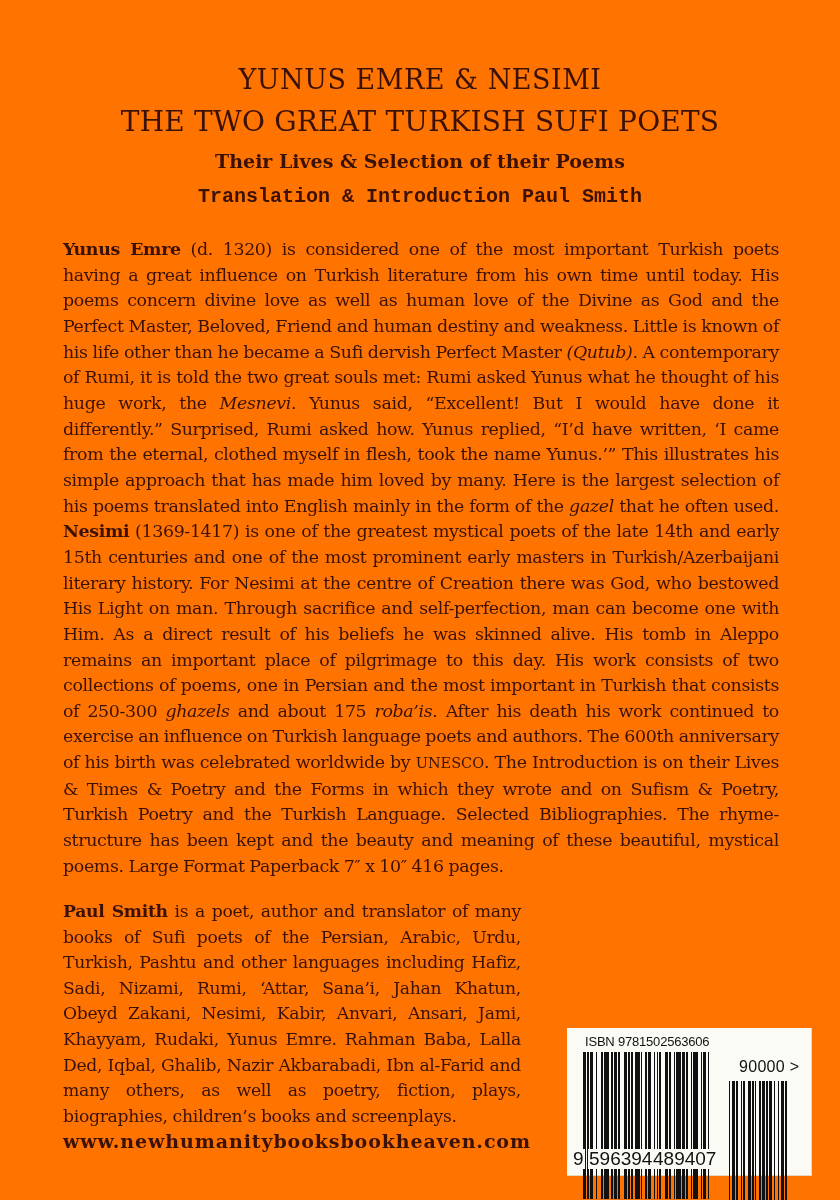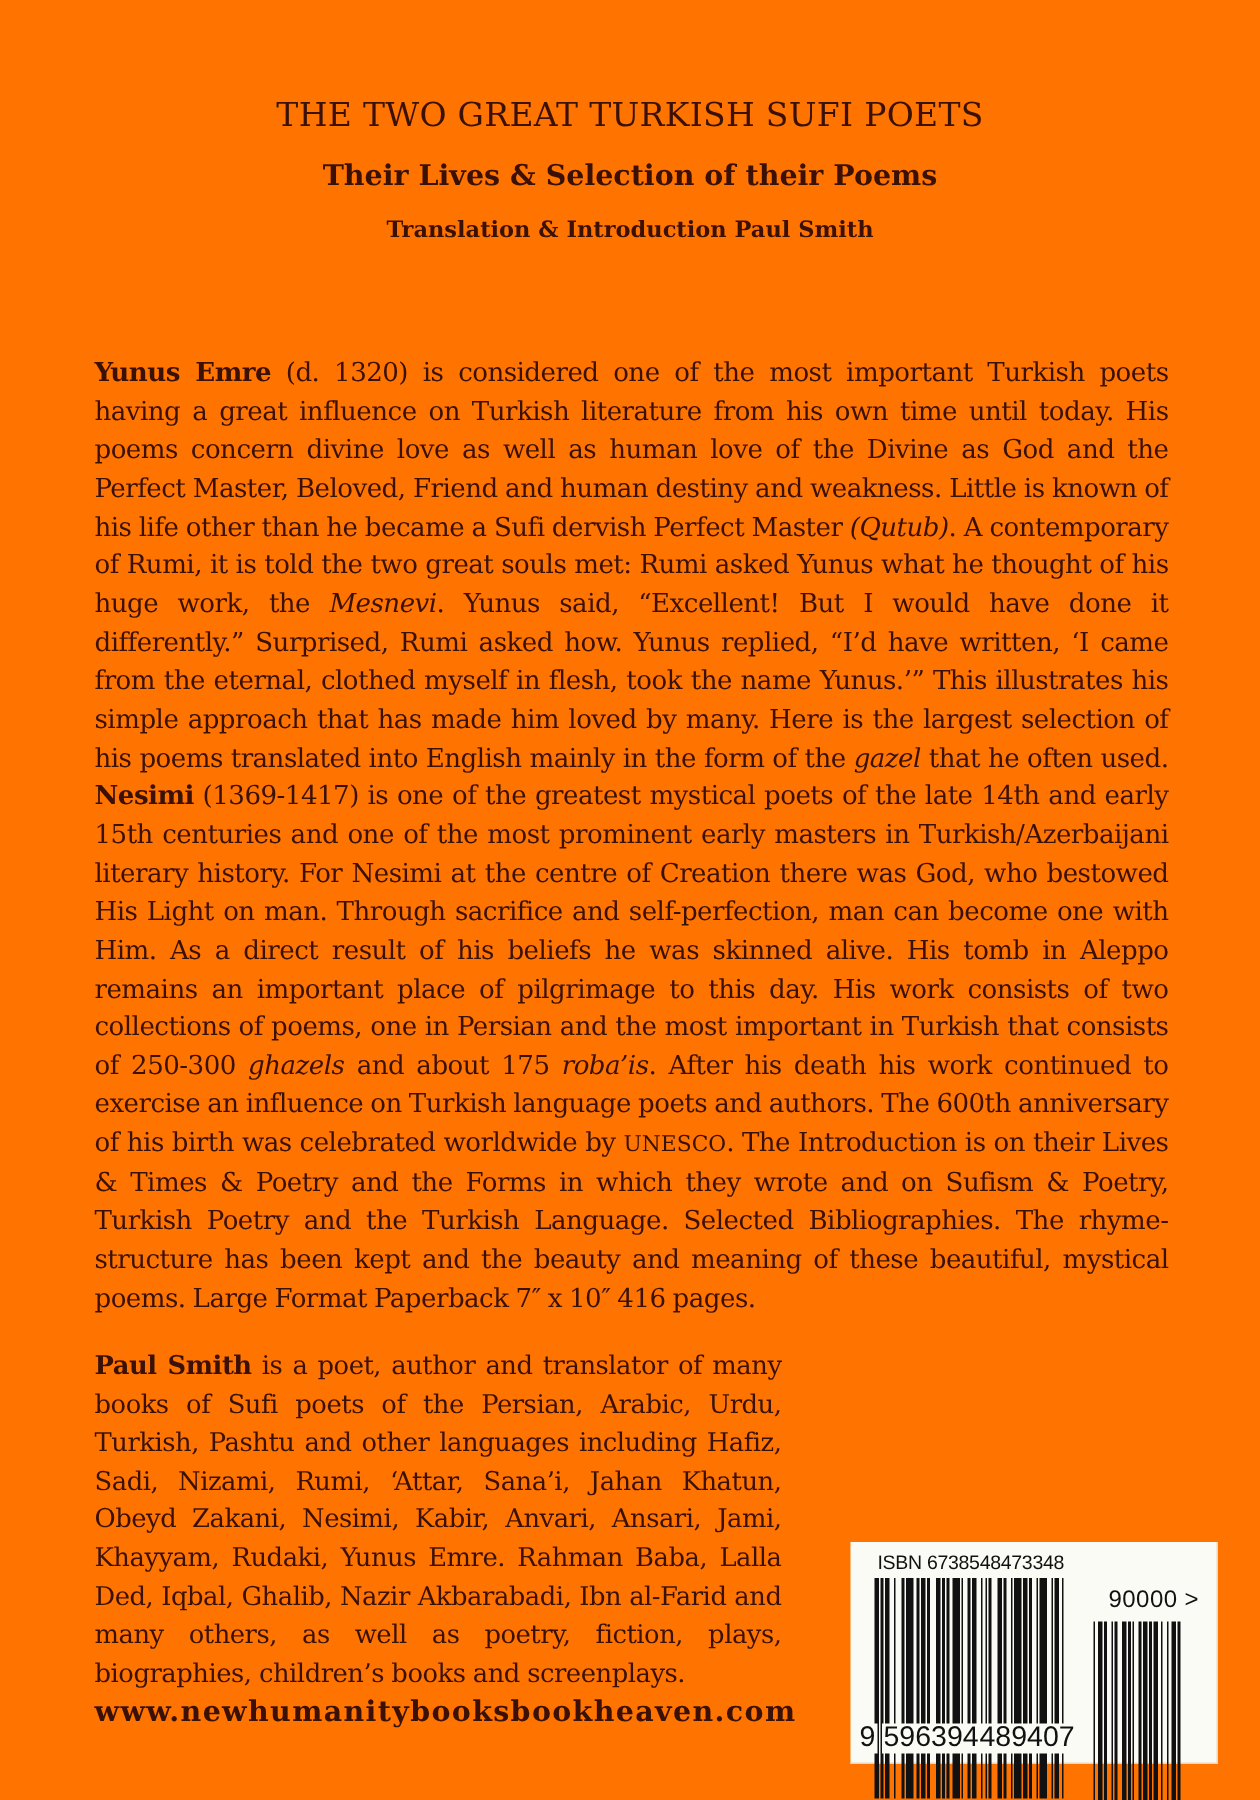--- a/index.html
+++ b/index.html
@@ -5,23 +5,23 @@
   html, body { margin: 0; padding: 0; }
   body {
     width: 840px; height: 1200px; overflow: hidden;
     background: #FF7400;
     color: #3b1106;
     font-family: "DejaVu Serif", serif;
     position: relative;
   }
   .titles { position: absolute; left: 0; top: 58px; width: 840px; text-align: center; }
   .t1 { font-size: 27px; letter-spacing: 0.5px; height: 44px; line-height: 44px; margin: 0; font-weight: normal; }
-  .t2 { font-size: 22px; height: 40px; line-height: 40px; margin: 0; font-weight: normal; letter-spacing: 0.2px; }
+  .t2 { font-size: 28px; height: 40px; line-height: 40px; margin: 0; font-weight: normal; letter-spacing: 0.2px; }
   .t3 { font-size: 19px; height: 38px; line-height: 38px; margin: 0; font-weight: bold; }
-  .t4 { font-size: 15px; height: 34px; line-height: 34px; margin: 0; font-weight: bold; }
+  .t4 { font-size: 20px; height: 34px; line-height: 34px; margin: 0; font-weight: bold; font-family: Liberation Mono, monospace; }
 
   .body-text {
     position: absolute; left: 63px; top: 237px; width: 716px;
     font-size: 17.4px; line-height: 25.65px; text-align: justify;
     letter-spacing: -0.35px; word-spacing: -0.5px;
   }
   .body-text p { margin: 0; }
   .body-text b { font-weight: bold; }
   .body-text i { font-style: italic; }
   .body-text .sc { font-size: 14.5px; letter-spacing: 0; }
@@ -51,36 +51,37 @@
   }
   .ean-digits span { background: #fbfbf5; padding: 0 1px; }
   .ean-digits .d1 { position: absolute; left: 0; }
   .ean-digits .d2 { position: absolute; left: 16px; }
   .ean-digits .d3 { position: absolute; left: 80px; }
 </style>
 </head>
 <body>
 
 <div class="titles">
+  <h1 class="t1">YUNUS EMRE &amp; NESIMI</h1>
   <h2 class="t2">THE TWO GREAT TURKISH SUFI POETS</h2>
   <h3 class="t3">Their Lives &amp; Selection of their Poems</h3>
   <h4 class="t4">Translation &amp; Introduction Paul Smith</h4>
 </div>
 
 <div class="body-text">
   <p><b>Yunus Emre</b><span> (d. 1320) is considered one of the most important Turkish poets having a great influence on Turkish literature from his own time until today. His poems concern divine love as well as human love of the Divine as God and the Perfect Master, Beloved, Friend and human destiny and weakness. Little is known of his life other than he became a Sufi dervish Perfect Master </span><i>(Qutub)</i><span>. A contemporary of Rumi, it is told the two great souls met: Rumi asked Yunus what he thought of his huge work, the </span><i>Mesnevi</i><span>. Yunus said, “Excellent! But I would have done it differently.” Surprised, Rumi asked how. Yunus replied, “I’d have written, ‘I came from the eternal, clothed myself in flesh, took the name Yunus.’” This illustrates his simple approach that has made him loved by many. Here is the largest selection of his poems translated into English mainly in the form of the </span><i>gazel</i><span> that he often used.</span> <b>Nesimi</b><span> (1369-1417) is one of the greatest mystical poets of the late 14th and early 15th centuries and one of the most prominent early masters in Turkish/Azerbaijani literary history. For Nesimi at the centre of Creation there was God, who bestowed His Light on man. Through sacrifice and self-perfection, man can become one with Him. As a direct result of his beliefs he was skinned alive. His tomb in Aleppo remains an important place of pilgrimage to this day. His work consists of two collections of poems, one in Persian and the most important in Turkish that consists of 250-300 </span><i>ghazels</i><span> and about 175 </span><i>roba’is</i><span>. After his death his work continued to exercise an influence on Turkish language poets and authors. The 600th anniversary of his birth was celebrated worldwide by </span><span class="sc">UNESCO</span><span>. The Introduction is on their Lives &amp; Times &amp; Poetry and the Forms in which they wrote and on Sufism &amp; Poetry, Turkish Poetry and the Turkish Language. Selected Bibliographies. The rhyme-structure has been kept and the beauty and meaning of these beautiful, mystical poems. Large Format Paperback 7″ x 10″ 416 pages.</span></p>
 </div>
 
 <div class="author">
   <p><b>Paul Smith</b><span> is a poet, author and translator of many books of Sufi poets of the Persian, Arabic, Urdu, Turkish, Pashtu and other languages including Hafiz, Sadi, Nizami, Rumi, ‘Attar, Sana’i, Jahan Khatun, Obeyd Zakani, Nesimi, Kabir, Anvari, Ansari, Jami, Khayyam, Rudaki, Yunus Emre. Rahman Baba, Lalla Ded, Iqbal, Ghalib, Nazir Akbarabadi, Ibn al-Farid and many others, as well as poetry, fiction, plays, biographies, children’s books and screenplays.</span></p>
   <span class="url">www.newhumanitybooksbookheaven.com</span>
 </div>
 
 <div class="barcode-box">
-  <div class="isbn-label">ISBN 6738548473348</div>
+  <div class="isbn-label">ISBN 9781502563606</div>
   <div class="main-bars bars" id="main-bars">
       <span style="width: 2.9px; background: rgb(17, 17, 17);"></span>
       <span style="width: 1.45px; background: transparent;"></span>
       <span style="width: 1.45px; background: rgb(17, 17, 17);"></span>
       <span style="width: 1.45px; background: transparent;"></span>
       <span style="width: 2.9px; background: rgb(17, 17, 17);"></span>
       <span style="width: 2.9px; background: transparent;"></span>
       <span style="width: 1.45px; background: rgb(17, 17, 17);"></span>
       <span style="width: 4.35px; background: transparent;"></span>
       <span style="width: 1.45px; background: rgb(17, 17, 17);"></span>

